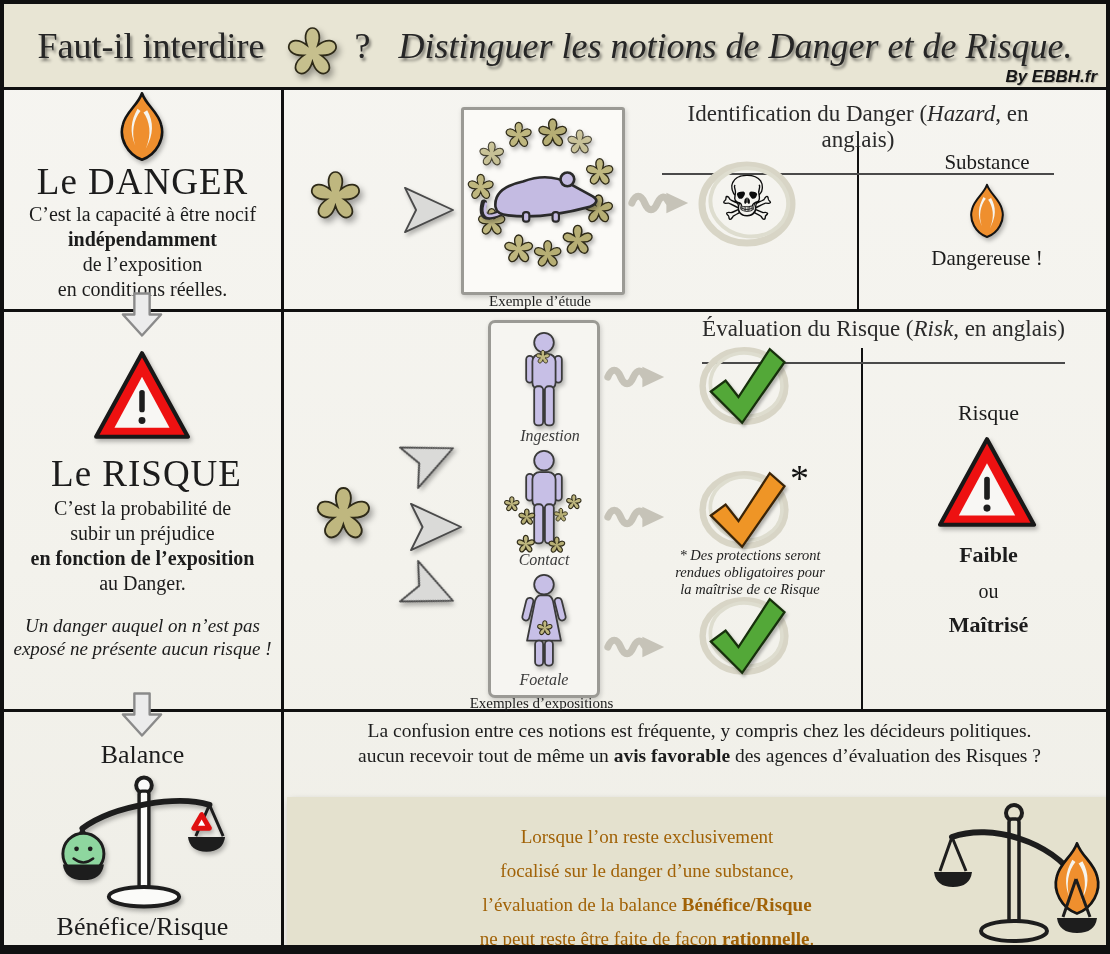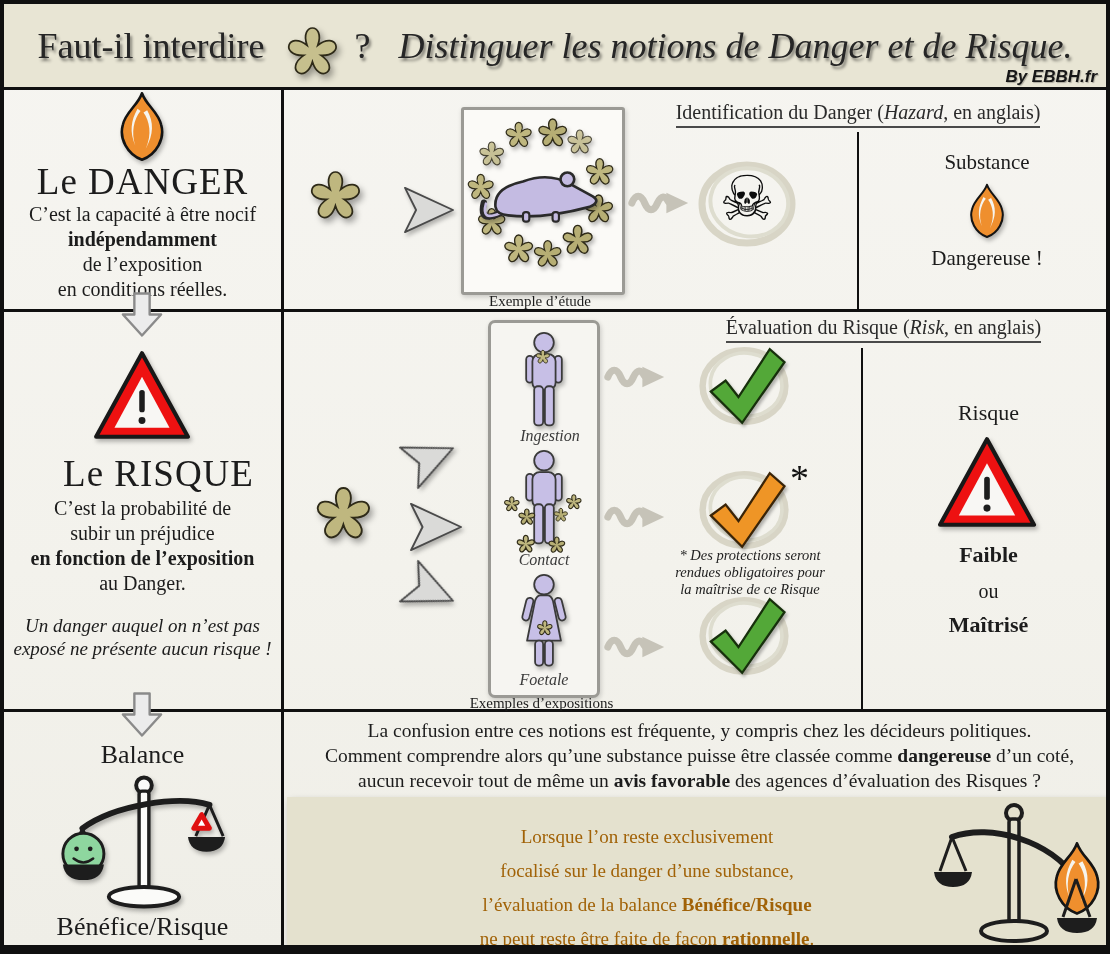--- a/index.html
+++ b/index.html
@@ -17,21 +17,21 @@
   .banner-title{position:absolute;left:0;top:0;width:100%;height:100%;
     display:flex;align-items:center;justify-content:center;
     font-size:36px;color:#262626;text-shadow:2px 3px 3px rgba(0,0,0,.45);}
   .banner-title .gap{width:14px;}
   .byline{position:absolute;right:9px;bottom:0px;font:italic 700 17px "Liberation Sans",sans-serif;
     color:#161616;text-shadow:1px 1px 1px rgba(0,0,0,.25);}
   
   .hline{position:absolute;left:0;width:100%;height:3px;background:#101010;}
   .vline{position:absolute;background:#101010;}
   
-  .sec-header{font-size:20px;color:#2a2a2a;border-bottom:2px solid #4a4a4a;padding-bottom:2px;}
+  .sec-header{font-size:23px;color:#2a2a2a;border-bottom:2px solid #4a4a4a;padding-bottom:20px;}
   
   .big-word{font-size:37px;letter-spacing:1px;}
   .body20{font-size:20px;line-height:25px;}
   .note-ital{font-style:italic;font-size:19px;line-height:23px;}
   .shadow{filter:drop-shadow(3px 4px 3px rgba(0,0,0,.35));}
   .softshadow{filter:drop-shadow(2px 3px 2px rgba(0,0,0,.28));}
   .study-box{position:absolute;background:#fbfaf7;border:3px solid #9b9a95;border-radius:3px;
     box-shadow:1px 2px 5px rgba(0,0,0,.18);}
   .expo-label{font-style:italic;font-size:16px;color:#3a3a3a;}
   .small-label{font-size:15px;}
@@ -159,21 +159,21 @@
     <div>de l’exposition</div>
     <div>en conditions réelles.</div>
   </div>
   <svg class="abs" style="left:117px;top:287px;" width="42" height="47" viewBox="0 0 44 48">
       <use href="#downArrowG"></use>
     </svg>
 
   <svg class="abs softshadow" style="left:87px;top:344px;" width="102" height="94" viewBox="0 0 100 92">
       <use href="#warnG"></use>
     </svg>
-  <div class="abs ctr big-word" style="left:16px;top:448px;width:277px;">Le RISQUE</div>
+  <div class="abs ctr big-word" style="left:4px;top:448px;width:277px;">Le RISQUE</div>
   <div class="abs ctr body20" style="left:0;top:492px;width:277px;">
     <div>C’est la probabilité de</div>
     <div>subir un préjudice</div>
     <div class="bold">en fonction de l’exposition</div>
     <div>au Danger.</div>
   </div>
   <div class="abs ctr note-ital" style="left:0;top:610px;width:277px;">
     <div>Un danger auquel on n’est pas</div>
     <div>exposé ne présente aucun risque !</div>
   </div>
@@ -347,21 +347,20 @@
   <div class="abs ctr" style="left:859px;top:396px;width:251px;font-size:22px;">Risque</div>
   <svg class="abs softshadow" style="left:930px;top:430px;" width="106" height="96" viewBox="0 0 100 92">
       <use href="#warnG"></use>
     </svg>
   <div class="abs ctr bold" style="left:859px;top:538px;width:251px;font-size:22px;">Faible</div>
   <div class="abs ctr" style="left:859px;top:576px;width:251px;font-size:20px;">ou</div>
   <div class="abs ctr bold" style="left:859px;top:608px;width:251px;font-size:22px;">Maîtrisé</div>
 
   <div class="abs ctr" style="left:285px;top:714px;width:821px;font-size:19.5px;line-height:25px;">
     <div>La confusion entre ces notions est fréquente, y compris chez les décideurs politiques.</div>
-    <div><span>Comment comprendre alors qu’une substance puisse être classée comme </span><span class="bold">dangereuse</span><span> d’un coté,</span></div>
     <div><span>aucun recevoir tout de même un </span><span class="bold">avis favorable</span><span> des agences d’évaluation des Risques ?</span></div>
   </div>
 
   <div class="conclusion">
     <div class="conclusion-text">
       <div>Lorsque l’on reste exclusivement</div>
       <div>focalisé sur le danger d’une substance,</div>
       <div><span>l’évaluation de la balance </span><span class="bold">Bénéfice/Risque</span></div>
       <div><span>ne peut reste être faite de façon </span><span class="bold">rationnelle</span><span>.</span></div>
     </div>

